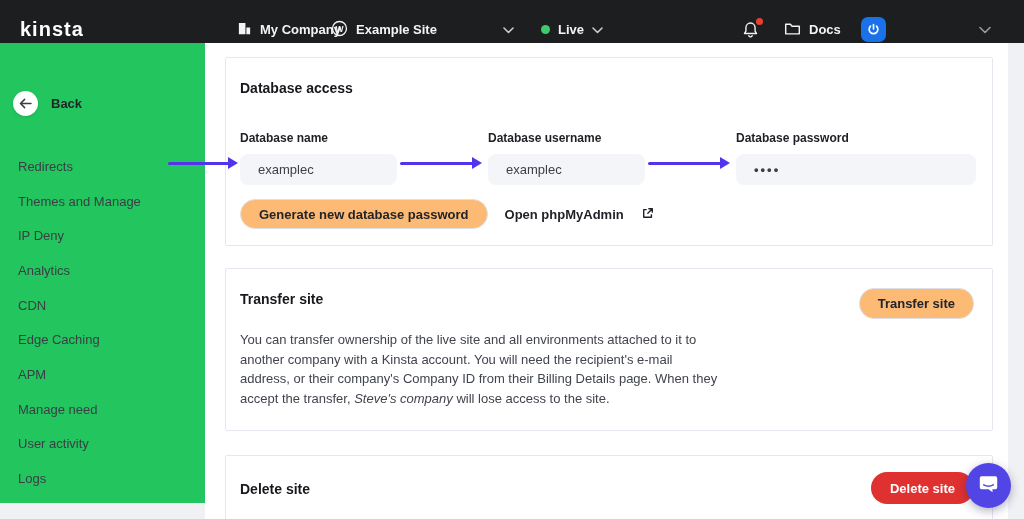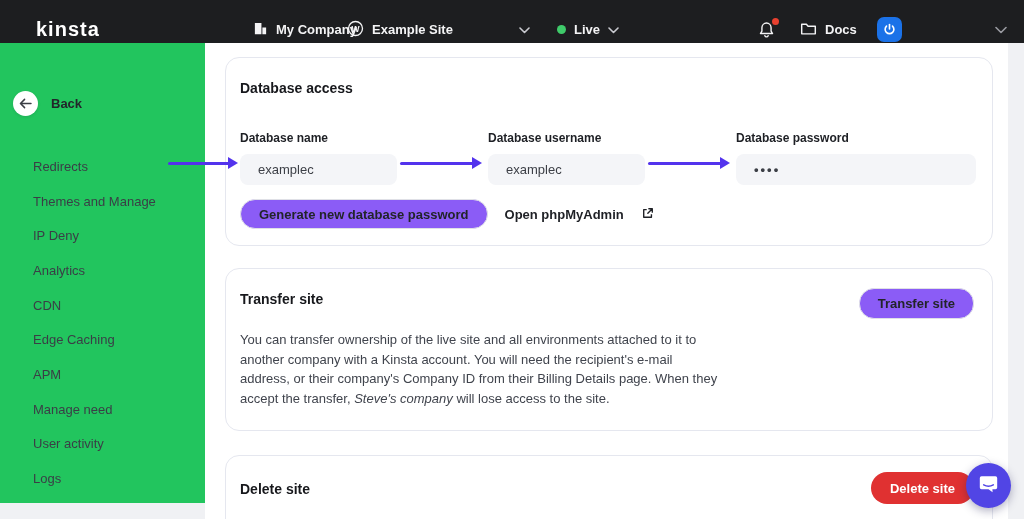--- a/index.html
+++ b/index.html
@@ -14,21 +14,21 @@
 
   
   .topbar {
     position:absolute; left:0; top:0; width:1024px; height:43px;
     background:#1d1e20; z-index:30;
   }
   .tb-item {
     position:absolute; top:0; height:59px;
     display:flex; align-items:center; gap:8px;
     color:#f4f4f5; font-weight:700; font-size:13px;
-    cursor:pointer; white-space:nowrap;margin-left:16px;
+    cursor:pointer; white-space:nowrap;
   }
   .brand {
     left:20px; font-size:20px; font-weight:800; letter-spacing:1px;
     text-transform:lowercase; color:#ffffff;
   }
   .chev { display:inline-block; }
   .dot-live { width:9px; height:9px; border-radius:50%; }
   .bell-wrap { position:relative; display:flex; align-items:center; }
   .notif-dot {
     position:absolute; top:-3px; right:-4px; width:7px; height:7px;
@@ -47,53 +47,53 @@
   .back-row {
     position:absolute; left:13px; top:48px;
     display:flex; align-items:center; gap:13px; cursor:pointer;
   }
   .back-circle {
     width:25px; height:25px; border-radius:50%; background:#ffffff;
     box-shadow:0 1px 3px rgba(20,22,40,.12);
     display:flex; align-items:center; justify-content:center;
   }
   .back-label { font-weight:700; font-size:13px; color:#23252b; }
-  .nav { position:absolute; left:15px; top:106px; width:205px; }
+  .nav { position:absolute; left:0; top:106px; width:205px; }
   .nav-item {
     height:34.7px; display:flex; align-items:center;
     padding-left:18px; font-size:13px; color:#3a3e46; cursor:pointer;
   }
 
   
   .main {
     position:absolute; left:205px; top:43px; width:803px; height:476px;
     background:#ffffff; z-index:1;
   }
   .card {
     position:absolute; left:20px; width:768px;
-    background:#ffffff; border:1px solid #e5e7ef; border-radius:14px;
+    background:#ffffff; border:1px solid #e5e7ef; border-radius:2px;
   }
   .card-title { position:absolute; left:14px; top:22px; font-size:14px; font-weight:700; color:#17181c; }
 
   
   .card-db { top:14px; height:189px; }
   .db-col { position:absolute; top:73px; }
   .db-col .f-label { display:block; font-size:12px; font-weight:700; color:#1e2025; margin-bottom:9px; }
   .field {
     height:31px; background:#f4f5f8; border-radius:8px;
     display:flex; align-items:center; padding-left:18px;
     font-size:13px; color:#3c3f46; cursor:text;
   }
   .db-col1 { left:14px;  width:157px; }
   .db-col2 { left:262px; width:157px; }
   .db-col3 { left:510px; width:240px; }
   .pw { font-weight:700; letter-spacing:2px; }
   .db-actions { position:absolute; left:14px; top:141px; display:flex; align-items:center; gap:17px; }
   .btn-outline {
-    height:30px; padding:0 18px; background:#8b5cf6;
+    height:30px; padding:0 18px; background:#fdba74;
     border:1px solid #dfe0e6; border-radius:15px;
     font-family:inherit; font-size:13px; font-weight:700; color:#222429;
     display:flex; align-items:center; cursor:pointer;
   }
   .link-strong {
     display:flex; align-items:center; gap:18px;
     font-size:13px; font-weight:700; color:#1e2025;
     text-decoration:none; cursor:pointer;
   }
 

